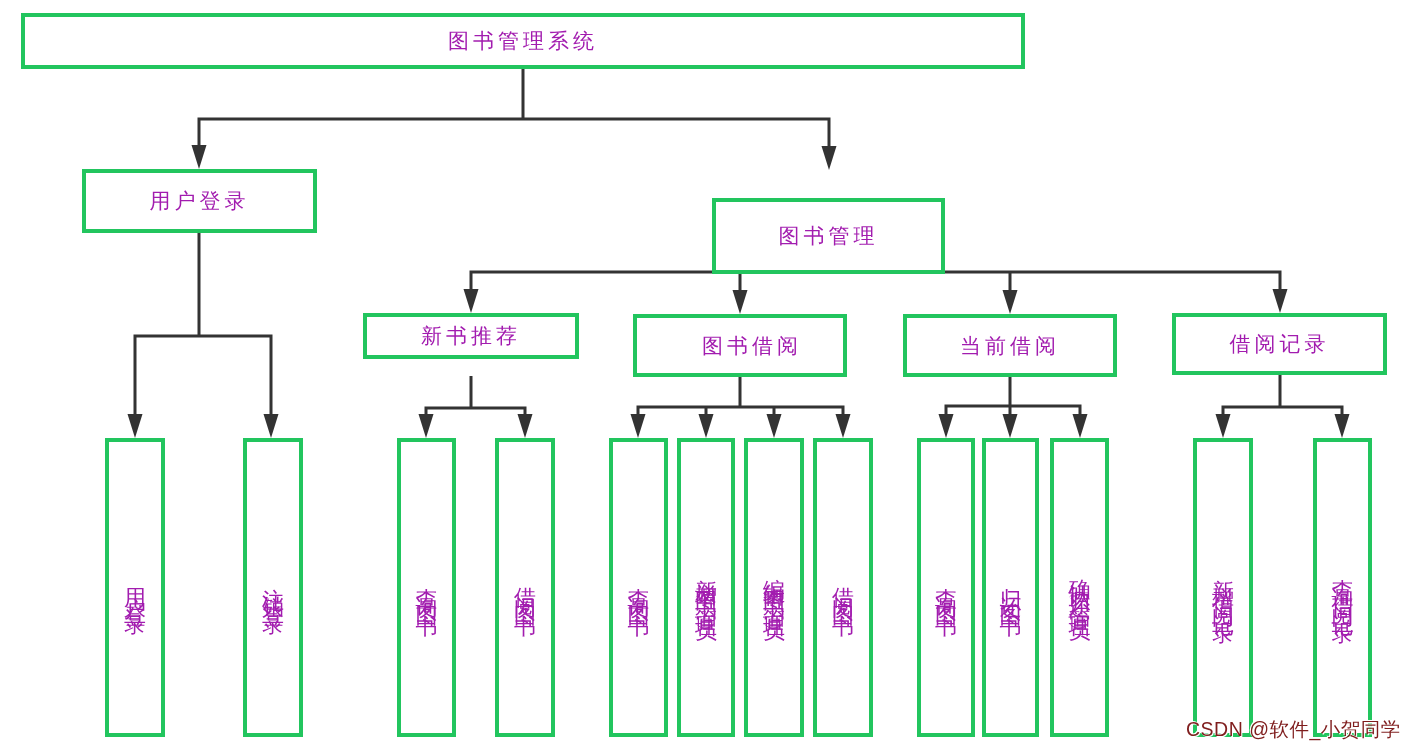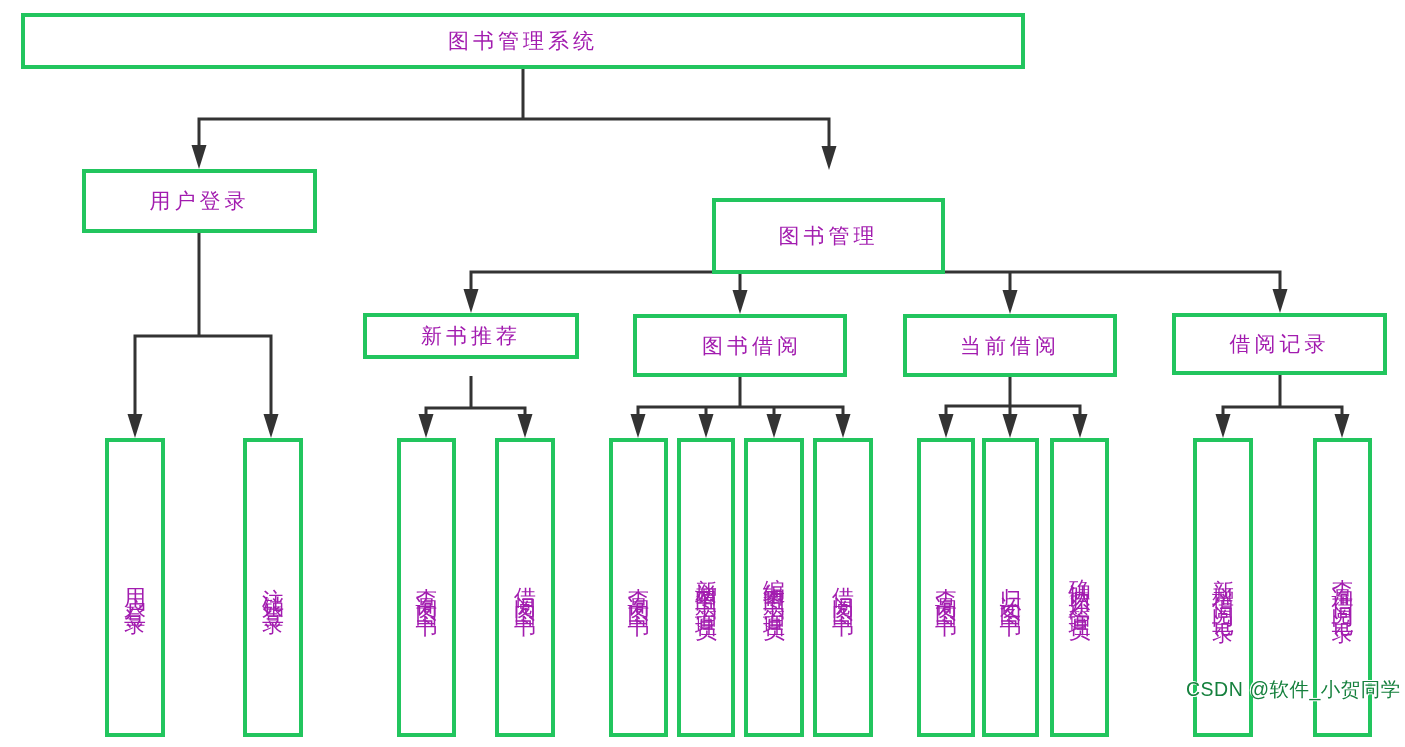--- a/index.html
+++ b/index.html
@@ -37,25 +37,25 @@
     text-orientation: mixed;
     font-size: 22px;
     line-height: 1.1;
     letter-spacing: 9px;
     white-space: nowrap;
   }
   .leaf.tight span.vtext { letter-spacing: 6px; }
   .watermark {
     position: absolute;
     left: 1186px;
-    top: 676px;
+    top: 716px;
     z-index: 3;
     font-size: 19.5px;
     letter-spacing: 0.5px;
-    color: #15803d;
+    color: #7f1d1d;
     text-shadow: 1px 1px 0 #ffffff, -1px -1px 0 #ffffff;
     white-space: nowrap;
   }
 </style>
 </head>
 <body>
 
 <div class="stage">
 
   <svg class="connectors" width="1405" height="747" viewBox="0 0 1405 747">

